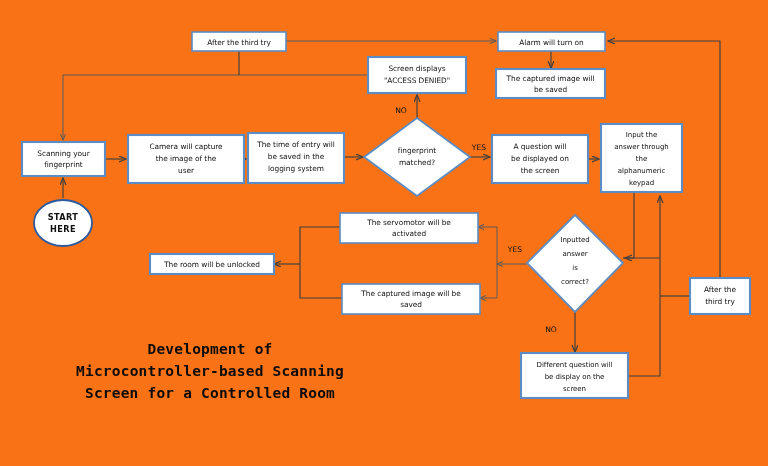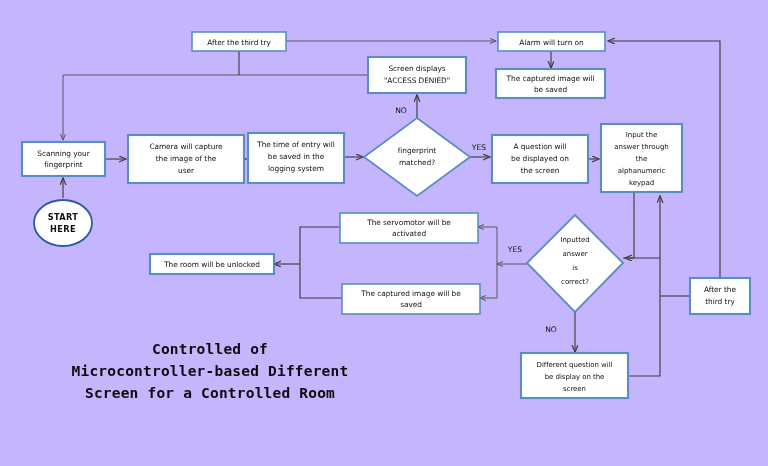--- a/index.html
+++ b/index.html
@@ -4,21 +4,21 @@
 <style>
   html, body {
     margin: 0;
     padding: 0;
     background: #ffffff;
   }
   #page {
     position: relative;
     width: 768px;
     height: 466px;
-    background: #c4b5fd;
+    background: #f97316;
     overflow: hidden;
     font-family: "Liberation Sans", sans-serif;
   }
   svg.canvas {
     position: absolute;
     left: 0;
     top: 0;
     width: 768px;
     height: 466px;
   }
@@ -253,18 +253,18 @@
       <text class="node-text" x="720" y="302">third try</text>
     </g>
 
     <text class="edge-label" x="401" y="111">NO</text>
     <text class="edge-label" x="479" y="148">YES</text>
     <text class="edge-label" x="515" y="250">YES</text>
     <text class="edge-label" x="551" y="330">NO</text>
   </svg>
 
   <div class="title-block">
-    <div>Controlled of</div>
-    <div>Microcontroller-based Different</div>
+    <div>Development of</div>
+    <div>Microcontroller-based Scanning</div>
     <div>Screen for a Controlled Room</div>
   </div>
 
 </div>
 
 </body></html>

